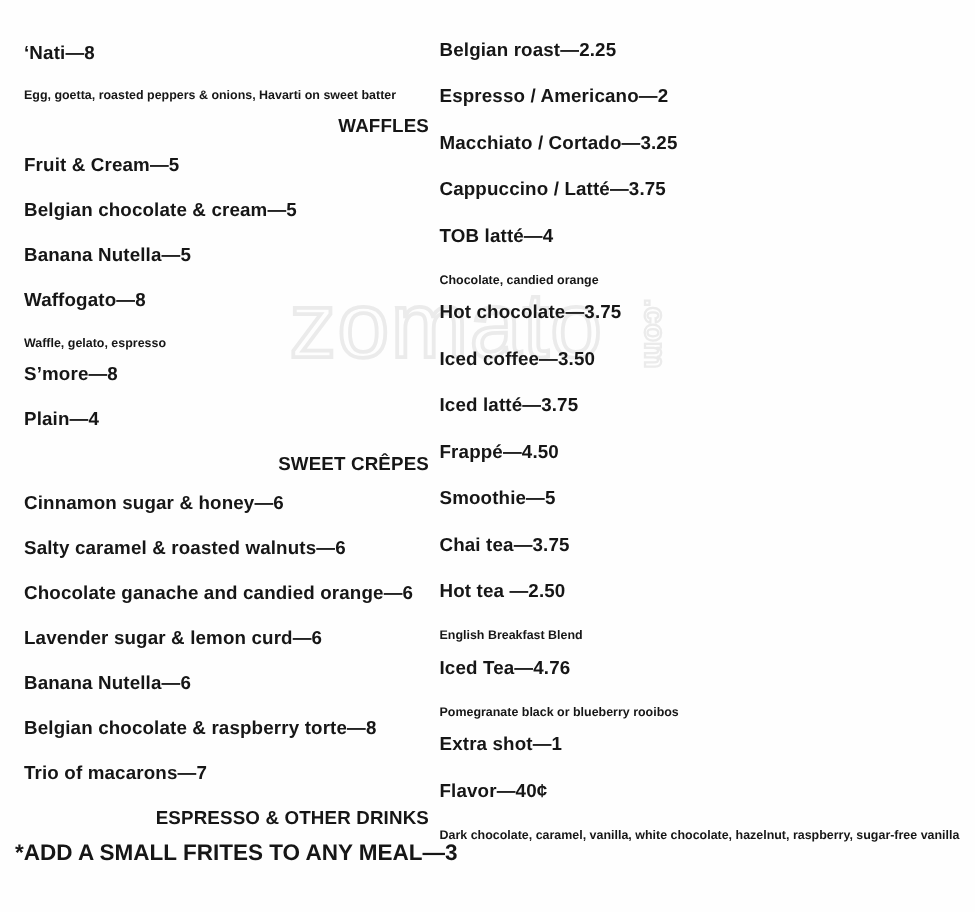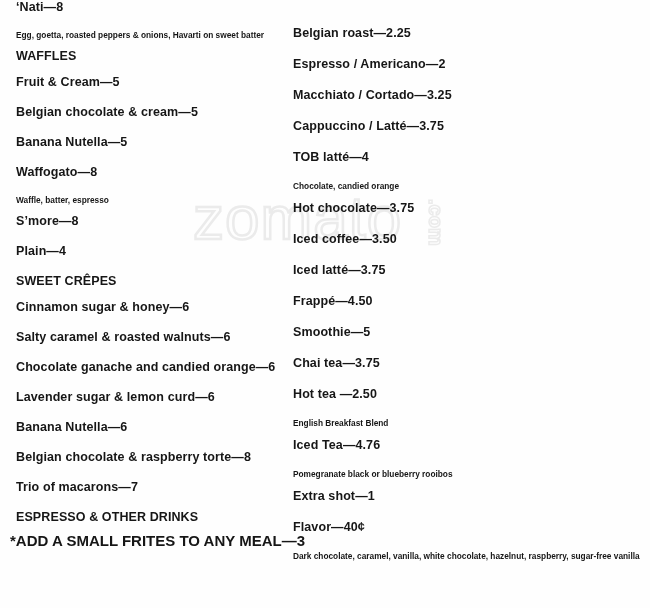--- a/index.html
+++ b/index.html
@@ -13,21 +13,21 @@
     position: relative;
     width: 650px; height: 608px;
     background: #fefefe;
     overflow: hidden;
   }
   .col {
     position: absolute;
     z-index: 1;
     top: 0;
   }
-  .col-left  { left: 16px;  top: 0; width: 270px; }
+  .col-left  { left: 16px;  top: 28px; width: 270px; }
   .col-right { left: 293px; top: 26px; width: 356px; }
   .entry {
     display: block;
     white-space: nowrap;
     color: #161616;
     font-weight: bold;
   }
   .item, .section {
     font-size: 12.5px;
     line-height: 14px;
@@ -37,21 +37,21 @@
     font-size: 8.3px;
     line-height: 10px;
   }
   .note {
     font-size: 15px;
     line-height: 10px;
     margin-left: -6px;
   }
   
   .col-left  .item    { margin-bottom: 16px; }
-  .col-left  .section { margin-bottom: 12px; }
+  .col-left  .section { margin-bottom: 12px; text-align: right; }
   .col-left  .desc    { margin-bottom: 9px;  }
   .col-right .item    { margin-bottom: 17px; }
   .col-right .desc    { margin-bottom: 10px; }
   
   #watermark {
     position: absolute;
     left: 193px; top: 190px;
     z-index: 0;
     font-size: 62px;
     line-height: 56px;
@@ -81,21 +81,21 @@
   <div id="watermark-suffix">.com</div>
 
   <div class="col col-left" id="col-left">
       <div class="entry item">‘Nati—8</div>
       <div class="entry desc">Egg, goetta, roasted peppers &amp; onions, Havarti on sweet batter</div>
       <div class="entry section">WAFFLES</div>
       <div class="entry item">Fruit &amp; Cream—5</div>
       <div class="entry item">Belgian chocolate &amp; cream—5</div>
       <div class="entry item">Banana Nutella—5</div>
       <div class="entry item">Waffogato—8</div>
-      <div class="entry desc">Waffle, batter, espresso</div>
+      <div class="entry desc">Waffle, gelato, espresso</div>
       <div class="entry item">S’more—8</div>
       <div class="entry item">Plain—4</div>
       <div class="entry section">SWEET CRÊPES</div>
       <div class="entry item">Cinnamon sugar &amp; honey—6</div>
       <div class="entry item">Salty caramel &amp; roasted walnuts—6</div>
       <div class="entry item">Chocolate ganache and candied orange—6</div>
       <div class="entry item">Lavender sugar &amp; lemon curd—6</div>
       <div class="entry item">Banana Nutella—6</div>
       <div class="entry item">Belgian chocolate &amp; raspberry torte—8</div>
       <div class="entry item">Trio of macarons—7</div>

